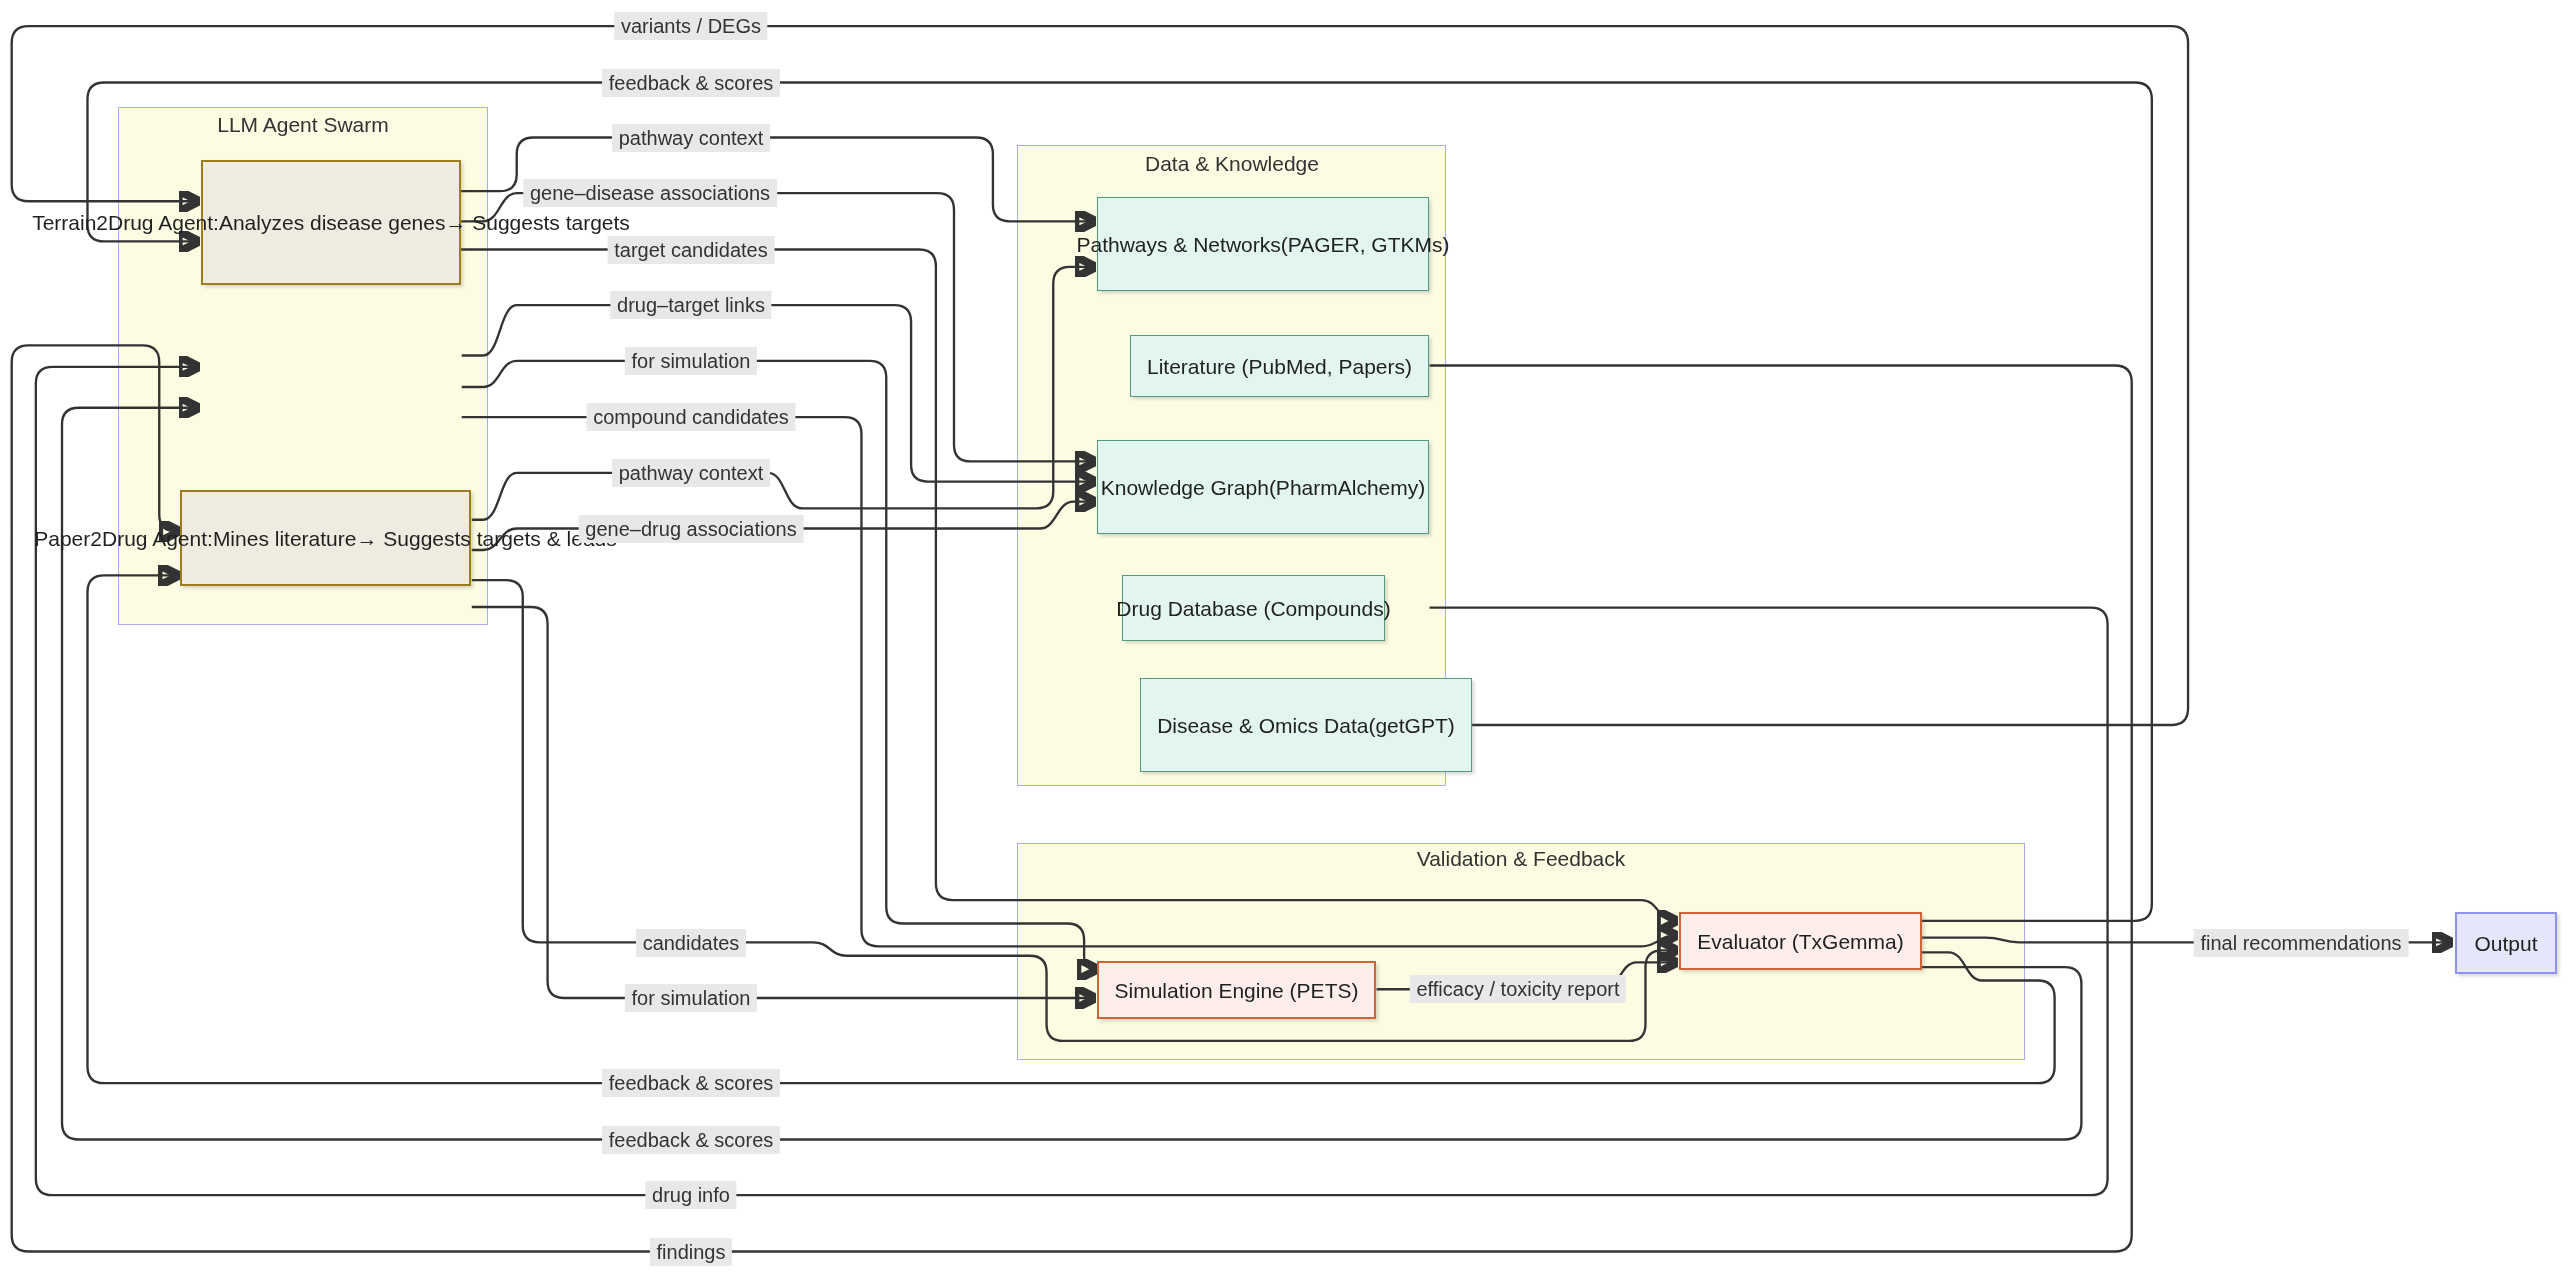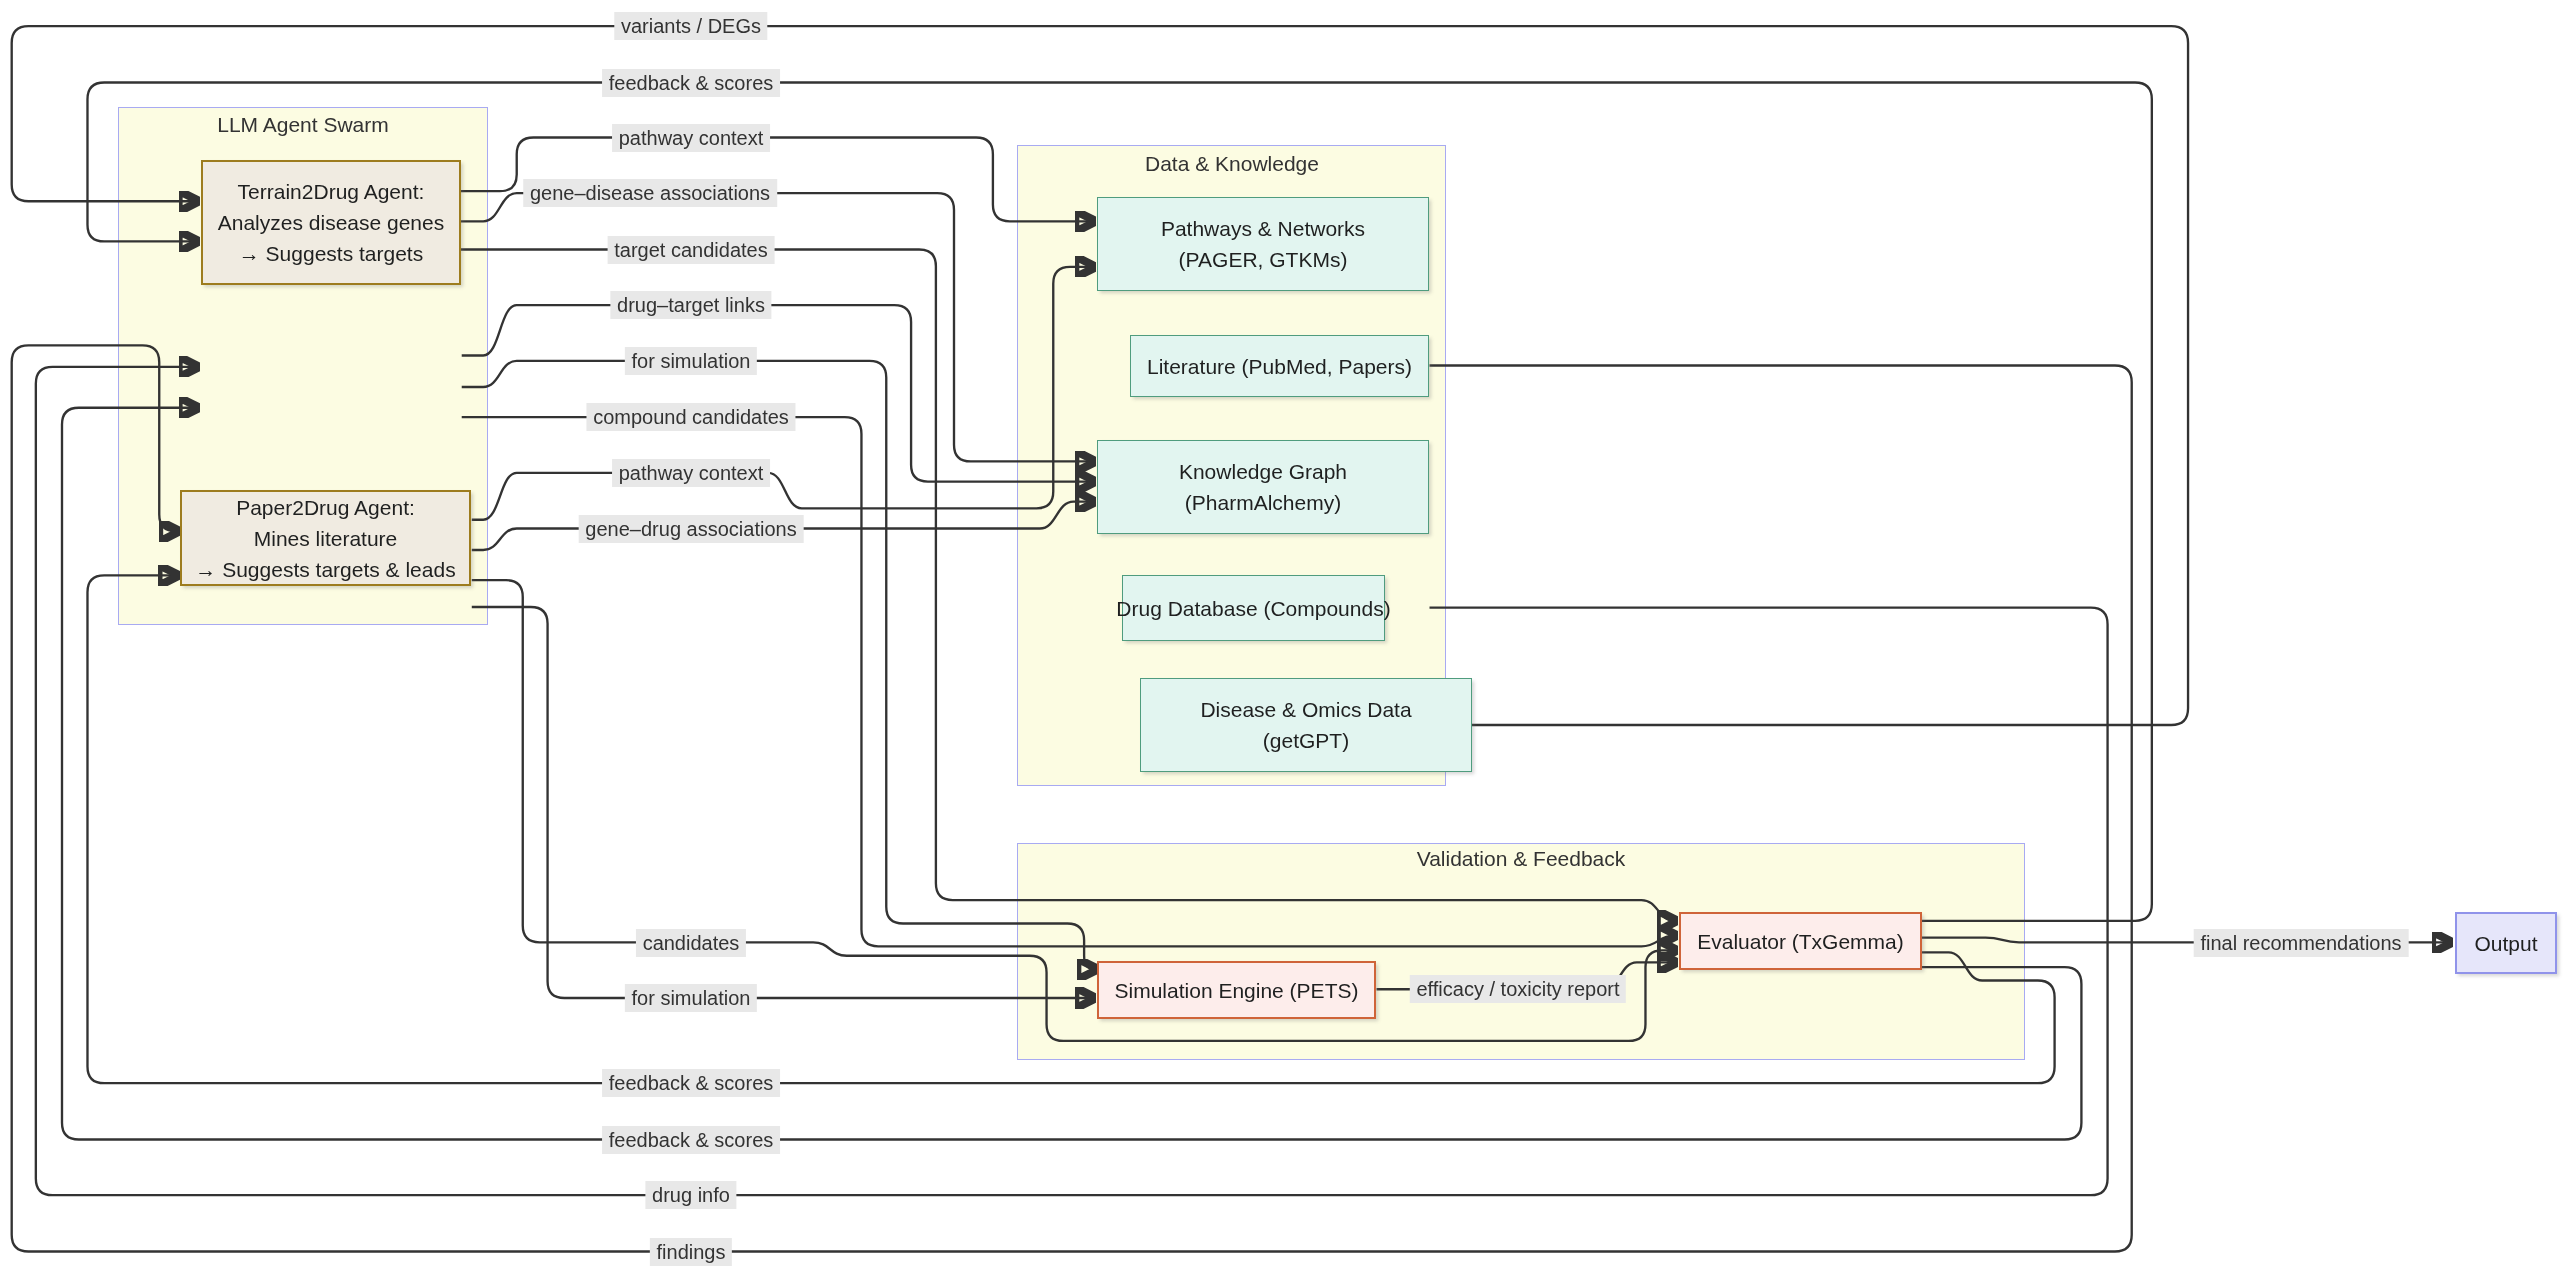--- a/index.html
+++ b/index.html
@@ -4,21 +4,21 @@
 <style>
   html,body{margin:0;padding:0;background:#ffffff;}
   body{width:2576px;height:1281px;overflow:hidden;font-family:"Liberation Sans",sans-serif;}
   #canvas{position:relative;width:2576px;height:1281px;background:#ffffff;}
   #edges{position:absolute;left:0;top:0;width:2576px;height:1281px;}
   #edges path{fill:none;stroke:var(--edge-line);stroke-width:3.5px;}
   .container-box{position:absolute;box-sizing:border-box;background:var(--container-fill);
     border:1.3px solid var(--container-border);}
   .container-title{position:absolute;transform:translateX(-50%);font-size:21px;color:#333333;
     white-space:nowrap;text-align:center;}
-  .node{position:absolute;box-sizing:border-box;display:flex;flex-direction:column;
+  .node{position:absolute;box-sizing:border-box;display:flex;
     justify-content:center;align-items:center;text-align:center;color:var(--text);
     font-size:21px;line-height:31px;box-shadow:3.4px 3.4px 3.4px rgba(120,120,120,0.30);}
   .node.agent{background:var(--agent-fill);border:2px solid var(--agent-border);}
   .node.data{background:var(--data-fill);border:1.7px solid var(--data-border);}
   .node.feedback{background:var(--feedback-fill);border:2px solid var(--feedback-border);}
   .node.output{background:var(--output-fill);border:2px solid var(--output-border);}
   .nl{white-space:nowrap;}
   .elabel{position:absolute;transform:translate(-50%,-50%);background:var(--label-bg);
     color:#333333;font-size:20px;line-height:28px;padding:0 6.7px;white-space:nowrap;}
 </style>

